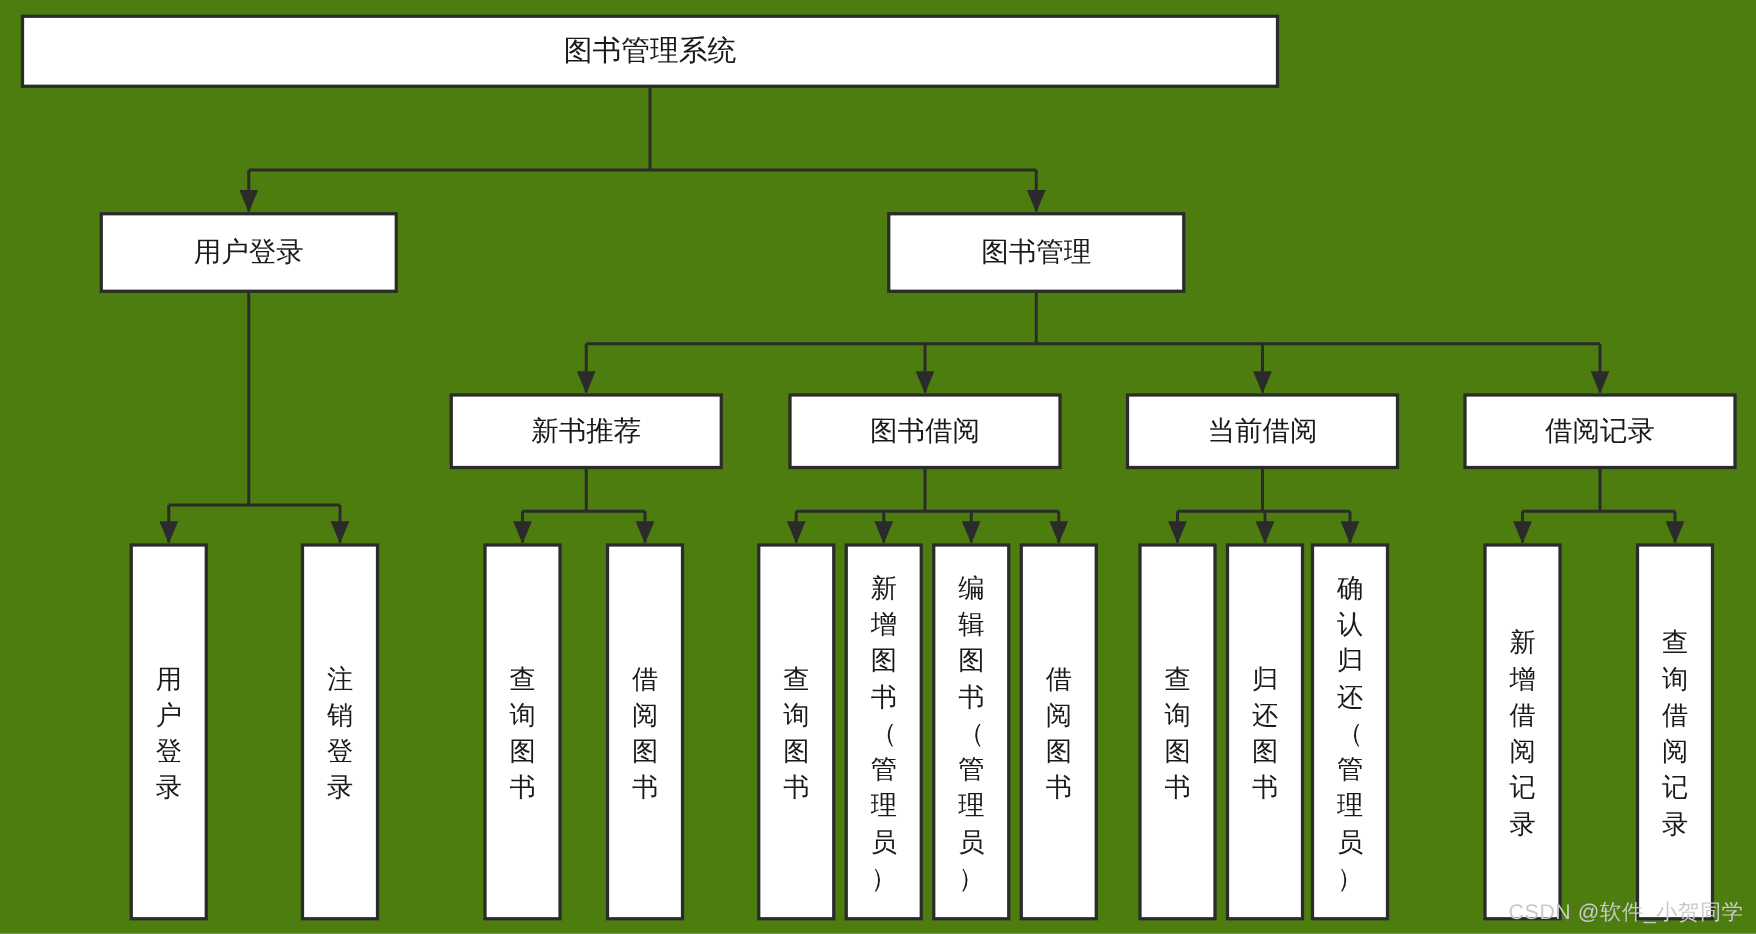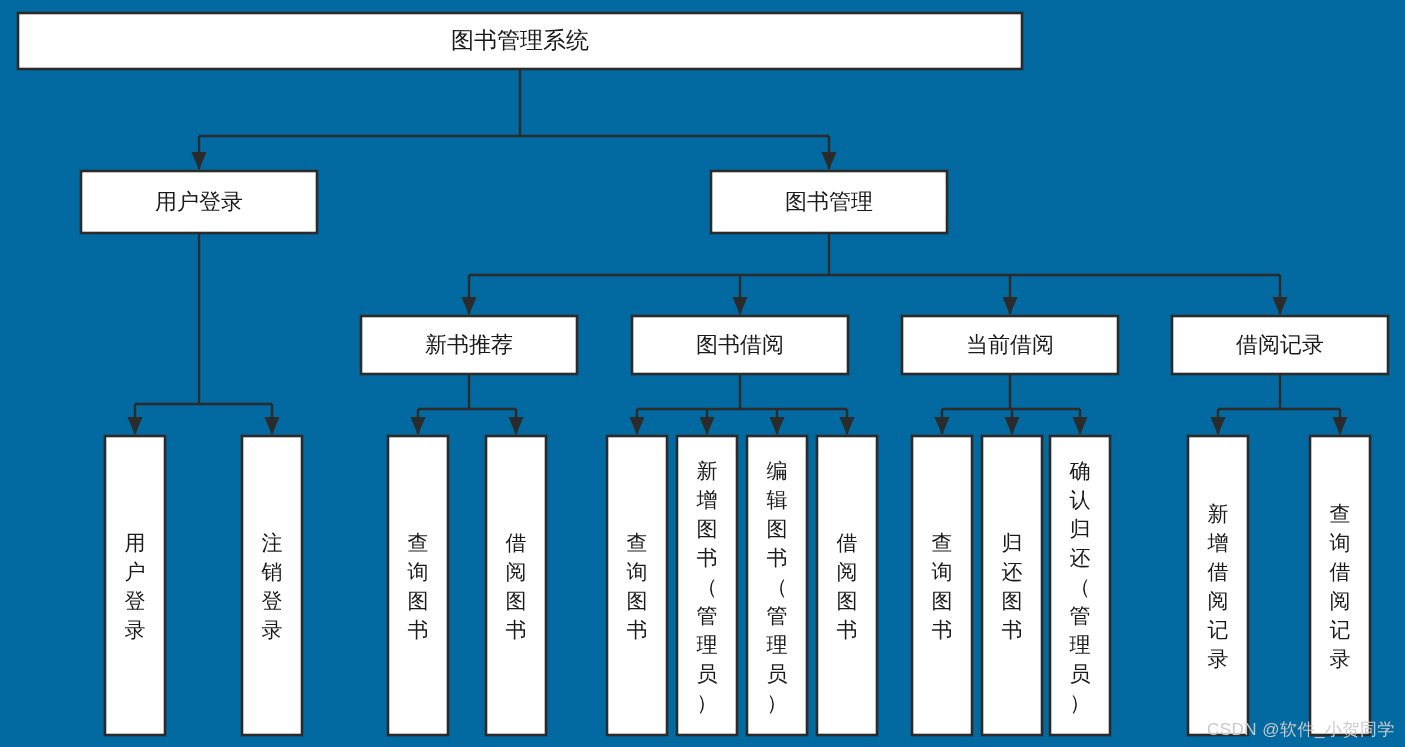--- a/index.html
+++ b/index.html
@@ -10,21 +10,21 @@
   body {
     width: 1405px;
     height: 747px;
     font-family: "Liberation Sans", "DejaVu Sans", sans-serif;
     overflow: hidden;
   }
   #diagram-root {
     position: relative;
     width: 1405px;
     height: 747px;
-    background: #0369a1;
+    background: #4d7c0f;
   }
   svg#flowchart {
     position: absolute;
     left: 0;
     top: 0;
     width: 1405px;
     height: 747px;
     display: block;
   }
   .node-box {

